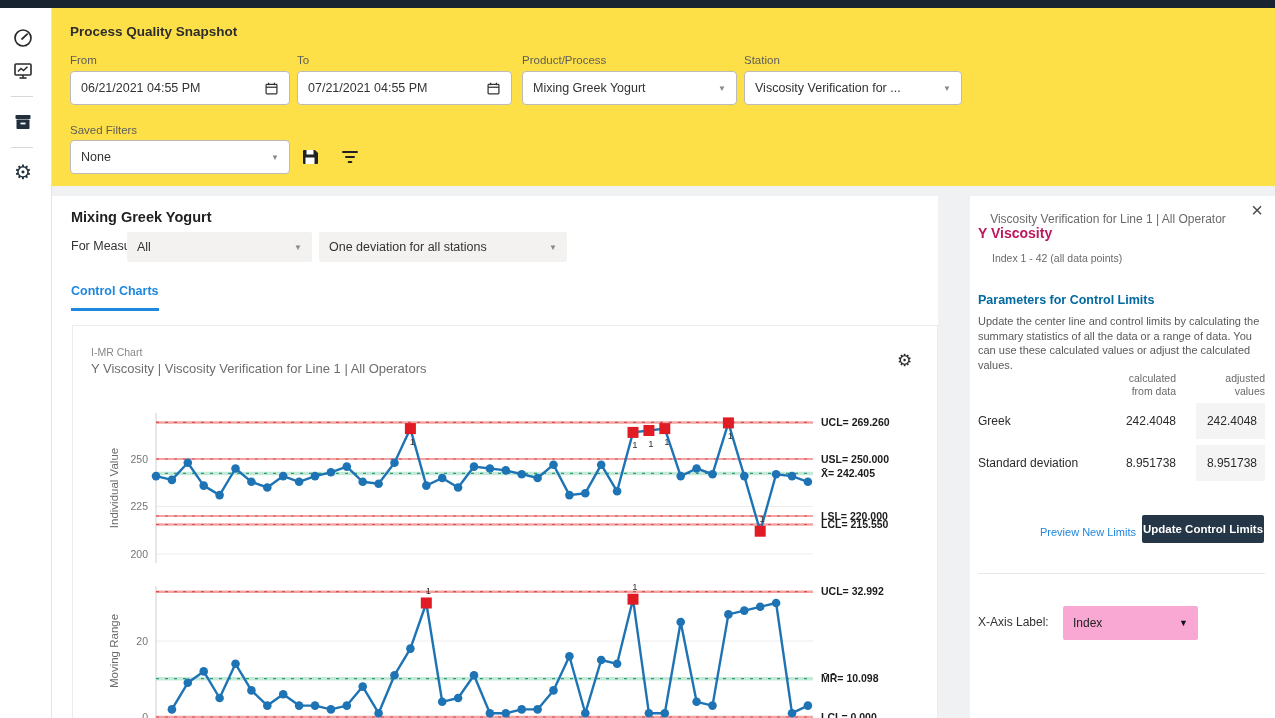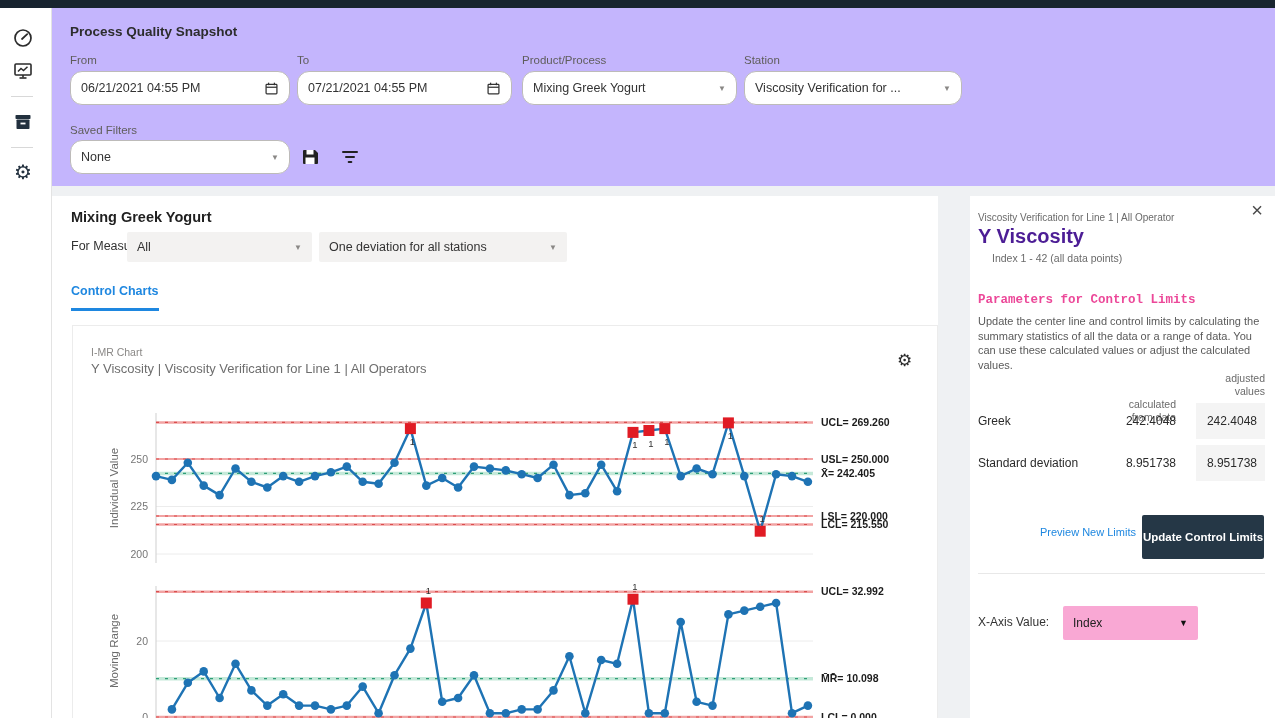--- a/index.html
+++ b/index.html
@@ -9,24 +9,24 @@
 
   
   #topbar { left:0; top:0; width:1275px; height:8px; }
 
   
   #sidebar { left:0; top:8px; width:52px; height:710px; background:#fff; border-right:1px solid #e3e3e3; }
   .side-icon { position:absolute; left:12px; width:22px; height:22px; cursor:pointer; }
   .side-divider { position:absolute; left:11px; width:22px; height:1px; background:#d8d8d8; }
 
   
-  #top-section { left:52px; top:8px; width:1223px; height:178px; background:#c4b5fd; }
+  #top-section { left:52px; top:8px; width:1223px; height:178px; background:#fde047; }
   .page-title { position:absolute; left:18px; top:16px; font-size:13.5px; font-weight:700; color:#2d2d2d; }
   .field-label { position:absolute; font-size:11.5px; color:#5f5d5b; }
-  .input-box { position:absolute; height:34px; border:1px solid #bdbbb9; background:#fff; border-radius:12px;
+  .input-box { position:absolute; height:34px; border:1px solid #bdbbb9; background:#fff; border-radius:4px;
     font-size:12.5px; color:#333; display:flex; align-items:center; padding:0 10px; cursor:pointer; }
   .input-box .val { flex:1; white-space:nowrap; overflow:hidden; }
   .caret { font-size:8px; color:#8a8886; margin-left:6px; }
   .tool-icon { position:absolute; width:20px; height:20px; cursor:pointer; }
 
   
   #gray-bg { left:52px; top:186px; width:1223px; height:532px; background:#eff1f3; }
 
   
   #main-panel { left:52px; top:196px; width:886px; height:522px; background:#fff; }
@@ -42,36 +42,36 @@
   
   #chart-card { left:20px; top:129px; width:866px; height:500px; background:#fff; border:1px solid #ececec; }
   .chart-type { position:absolute; left:18px; top:20px; font-size:10.5px; color:#8a8886; }
   .chart-title { position:absolute; left:18px; top:35px; font-size:13px; color:#6e6e6e; }
   .card-gear { position:absolute; left:824px; top:26px; font-size:17px; color:#2b2b2b; cursor:pointer; line-height:1; }
   #chart-svg { position:absolute; left:0; top:75px; }
 
   
   #right-panel { left:970px; top:196px; width:305px; height:522px; background:#fff; padding:0 10px; }
   .close-x { position:absolute; right:8px; top:2px; font-size:20px; color:#4a4a4a; cursor:pointer; line-height:1; padding:2px 4px; }
-  .rp-breadcrumb { position:absolute; left:8px; top:16px; font-size:10px; color:#6a6a6a; width:260px; }
-  .rp-title { position:absolute; left:8px; top:29px; font-size:20px; font-weight:700; color:#4c1d95; }
+  .rp-breadcrumb { position:absolute; left:8px; top:16px; font-size:12px; color:#6a6a6a; width:260px;text-align:center; }
+  .rp-title { position:absolute; left:8px; top:29px; font-size:14px; font-weight:700; color:#be185d; }
   .rp-subtitle { position:absolute; left:8px; top:56px; font-size:10.5px; color:#6a6a6a;margin-left:14px; }
-  .rp-params-h { position:absolute; left:8px; top:97px; font-size:12.5px; font-weight:700; color:#ec4899;font-family:Liberation Mono, monospace; }
+  .rp-params-h { position:absolute; left:8px; top:97px; font-size:12.5px; font-weight:700; color:#0369a1; }
   .rp-desc { position:absolute; left:8px; top:118px; width:287px; font-size:11px; line-height:14.5px; color:#5a5a5a; }
   .rp-table-head { position:absolute; left:8px; top:176px; width:287px; display:flex; font-size:10.5px; color:#6a6a6a; text-align:right; line-height:13px; }
   .rp-table-head .sp { flex:1; }
-  .rp-table-head .c1 { width:80px;margin-top:26px; }
+  .rp-table-head .c1 { width:80px; }
   .rp-table-head .c2 { width:89px; }
   .rp-row { position:absolute; left:8px; width:287px; display:flex; align-items:center; font-size:12px; color:#2a2a2a; }
   .rp-row .lbl { flex:1; }
   .rp-row .calc { width:80px; text-align:right; }
   .rp-row .adj { width:69px; height:36px; margin-left:20px; background:#f4f4f4; border:none;
     text-align:right; padding-right:8px; font-size:12px; color:#2a2a2a; font-family:inherit; }
   .rp-link { position:absolute; left:70px; top:330px; font-size:11px; color:#1e87e0; cursor:pointer;text-align:right; }
-  .rp-btn { position:absolute; left:172px; top:319px; width:122px; height:44px; border:none; border-radius:2px;
+  .rp-btn { position:absolute; left:172px; top:319px; width:122px; height:28px; border:none; border-radius:2px;
     color:#fff; font-size:11.5px; font-weight:700; cursor:pointer; font-family:inherit; }
   .rp-divider { position:absolute; left:8px; top:377px; width:287px; height:1px; background:#e8e8e8; }
   .rp-xaxis-label { position:absolute; left:8px; top:419px; font-size:12px; color:#333; }
   .rp-xaxis-select { position:absolute; left:93px; top:410px; width:135px; height:34px; background:#f9a8d4; border-radius:2px;
     display:flex; align-items:center; padding:0 10px; font-size:12px; color:#222; cursor:pointer; }
   .rp-xaxis-select .caret { color:#111; font-size:9px; }
 </style>
 </head>
 <body>
 
@@ -337,18 +337,18 @@
     <div class="lbl">Standard deviation</div>
     <div class="calc">8.951738</div>
     <input class="adj" value="8.951738" style="">
   </div>
 
   <div class="rp-link">Preview New Limits</div>
   <button class="rp-btn" style="background: rgb(37, 55, 70);">Update Control Limits</button>
 
   <div class="rp-divider"></div>
 
-  <div class="rp-xaxis-label">X-Axis Value:</div>
+  <div class="rp-xaxis-label">X-Axis Label:</div>
   <div class="rp-xaxis-select">
     <span style="flex:1">Index</span>
     <span class="caret">▼</span>
   </div>
 </div>
 
 </body></html>

